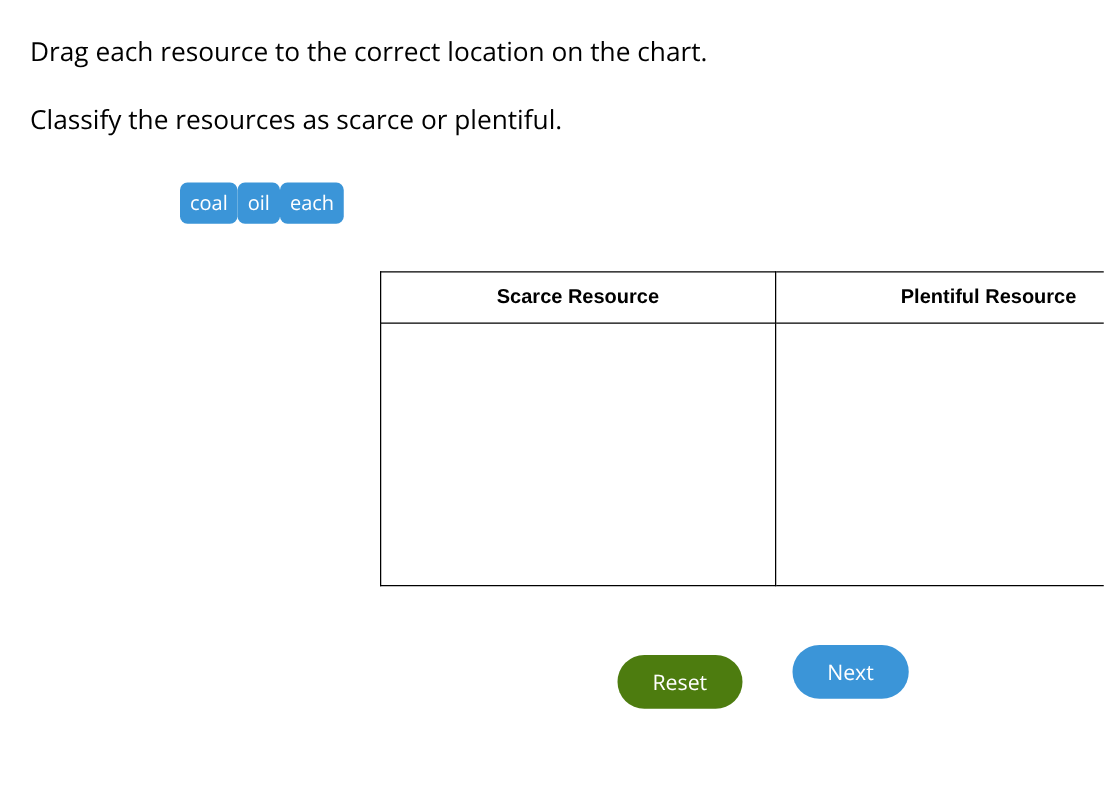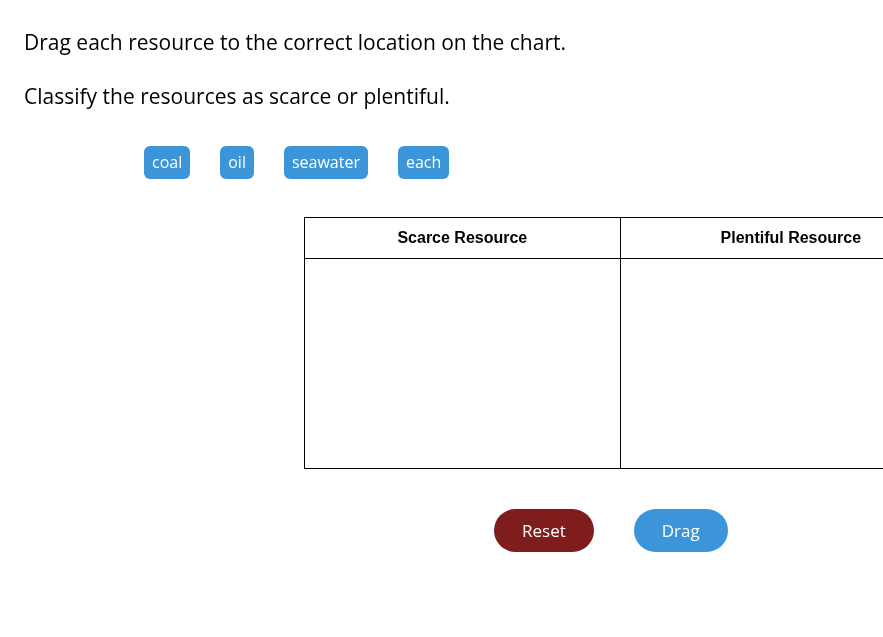--- a/index.html
+++ b/index.html
@@ -19,21 +19,20 @@
       font-size: 21px;
       font-weight: 400;
       color: #000000;
       margin-bottom: 26px;
     }
     .tile-row {
       margin-top: 36px;
       margin-left: 120px;
       display: flex;
       align-items: center;
-      gap: 30px;
     }
     .tile {
       background: #3b95d8;
       color: #fff;
       font-size: 16px;
       font-weight: 400;
       padding: 6px 8px;
       border-radius: 6px;
       cursor: grab;
       user-select: none;
@@ -71,36 +70,36 @@
       border: none;
       color: #fff;
       font-size: 17px;
       font-weight: 400;
       padding: 10px 28px;
       border-radius: 999px;
       cursor: pointer;
       font-family: inherit;
     }
     .btn-reset {
-      background: #7f1d1d;
+      background: #4d7c0f;
+      margin-top: 15px;
     }
     .btn-next {
       background: #3b95d8;
     }
   </style>
 </head>
 <body>
 
 <p class="instruction">Drag each resource to the correct location on the chart.</p>
 <p class="instruction">Classify the resources as scarce or plentiful.</p>
 
 <div class="tile-row">
   <div class="tile">coal</div>
   <div class="tile">oil</div>
-  <div class="tile">seawater</div>
   <div class="tile">each</div>
 </div>
 
 <div class="chart-wrap">
   <table class="chart">
     <thead>
       <tr>
         <th>Scarce Resource</th>
         <th>Plentiful Resource</th>
       </tr>
@@ -109,14 +108,14 @@
       <tr>
         <td></td>
         <td></td>
       </tr>
     </tbody>
   </table>
 </div>
 
 <div class="btn-row">
   <button class="btn btn-reset">Reset</button>
-  <button class="btn btn-next">Drag</button>
+  <button class="btn btn-next">Next</button>
 </div>
 
 </body></html>

